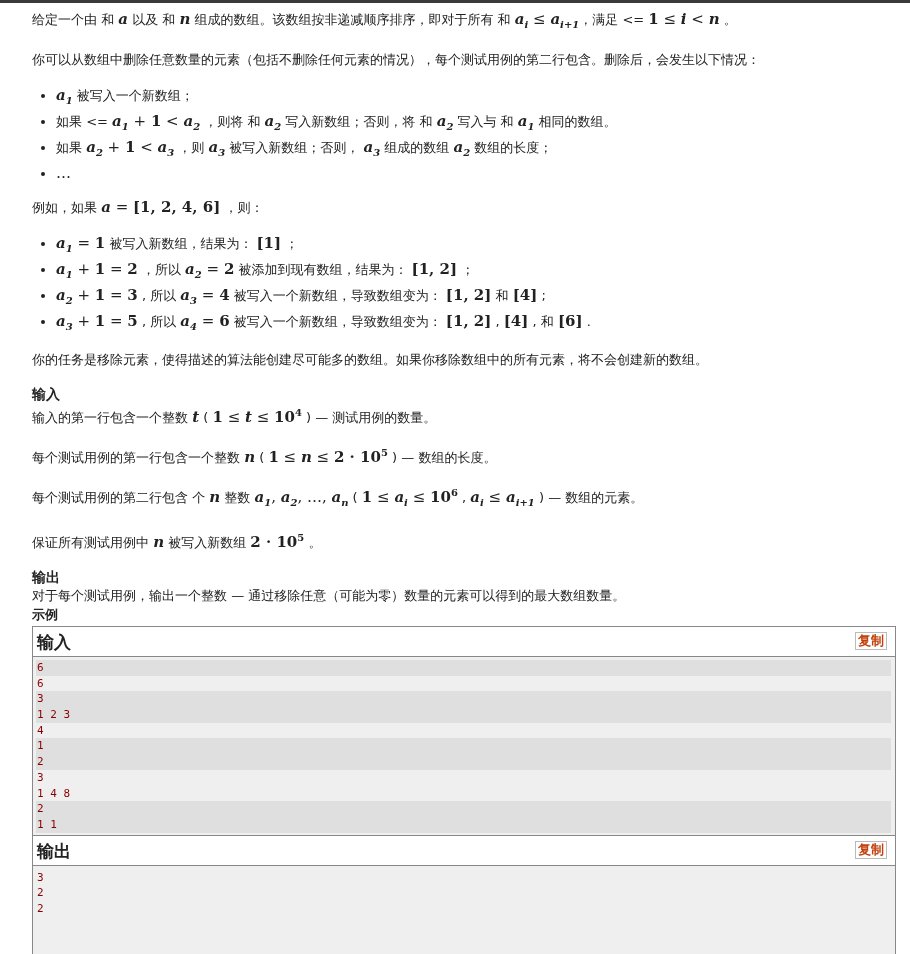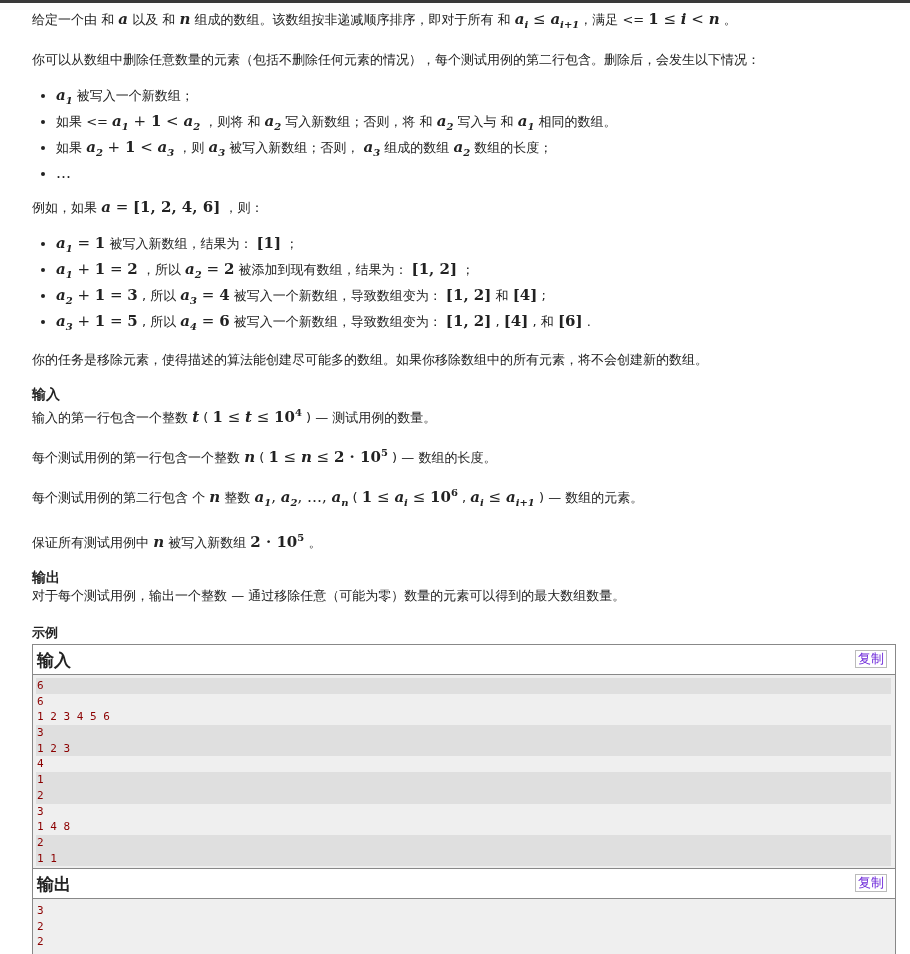--- a/index.html
+++ b/index.html
@@ -13,25 +13,25 @@
     .content { position: absolute; left: 32px; top: 9px; width: 864px; }
     p { margin: 0; line-height: 20px; }
     .para { margin-bottom: 15px; }
     .m { font-family: "DejaVu Serif", "Liberation Serif", serif; font-style: italic; font-weight: bold; font-size: 15px; }
     .mn { font-family: "DejaVu Serif", "Liberation Serif", serif; font-weight: bold; font-size: 15px; }
     .mr { font-family: "DejaVu Serif", "Liberation Serif", serif; font-size: 15px; }
     sub, sup { font-size: 10px; }
     ul { margin: 0 0 13px 0; padding-left: 24px; }
     ul li { line-height: 21px; }
     .section-title { font-weight: bold; font-size: 14px; line-height: 18px; margin-top: 4px; }
-    .sample-title { font-weight: bold; font-size: 13px; margin-top: 18px; line-height: 18px; margin-bottom: 2px; }
+    .sample-title { font-weight: bold; font-size: 13px; line-height: 18px; margin-bottom: 2px; }
     .box { border: 1px solid #888; width: 862px; margin: 0; }
     .box-header { height: 29px; border-bottom: 1px solid #888; position: relative; background: #fff; }
     .box-header .h { position: absolute; left: 4px; top: 4px; font-size: 17px; font-weight: bold; color: #222; }
-    .copy-btn { position: absolute; right: 8px; top: 5px; border: 1px solid #bbb; padding: 0 2px; font-size: 13px; color: #6d28d9; line-height: 16px; background: #fff; cursor: pointer; }
+    .copy-btn { position: absolute; right: 8px; top: 5px; border: 1px solid #bbb; padding: 0 2px; font-size: 13px; color: #c2410c; line-height: 16px; background: #fff; cursor: pointer; font-weight: bold; }
     .rows { background: #efefef; padding: 3px 4px 2px 3px; }
     .row { font-family: "DejaVu Sans Mono", "Liberation Mono", monospace; font-size: 11px; color: #8b0000; height: 15.7px; line-height: 15.7px; padding-left: 1px; white-space: pre; }
     .row.dark { background: #dfdfdf; }
     .out-rows { background: #efefef; padding: 4px 4px 10px 3px; height: 98px; }
     .out-rows .row { height: 15.5px; line-height: 15.5px; }
   </style>
 </head>
 <body>
 
 <div class="topbar"></div>
@@ -66,21 +66,20 @@
   <div class="sample-title">示例</div>
 
   <div class="box">
     <div class="box-header">
       <span class="h">输入</span>
       <span class="copy-btn">复制</span>
     </div>
     <div class="rows" id="input-rows">
         <div class="row dark">6</div>
         <div class="row">6</div>
-        <div class="row">1 2 3 4 5 6</div>
         <div class="row dark">3</div>
         <div class="row dark">1 2 3</div>
         <div class="row">4</div>
         <div class="row dark">1</div>
         <div class="row dark">2</div>
         <div class="row">3</div>
         <div class="row">1 4 8</div>
         <div class="row dark">2</div>
         <div class="row dark">1 1</div>
       </div>

